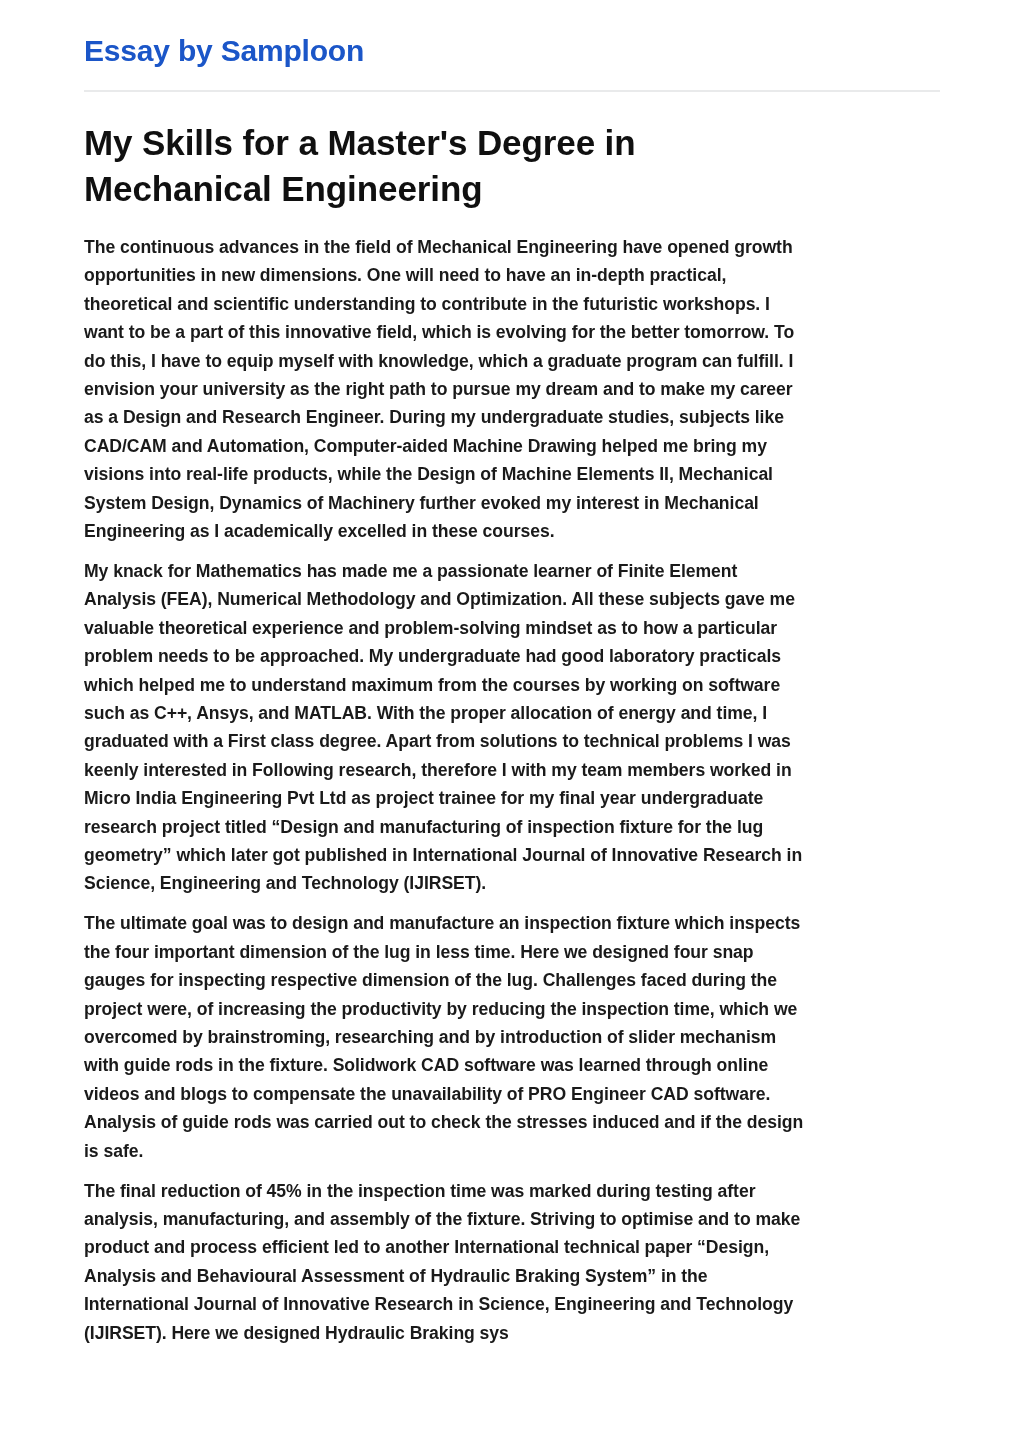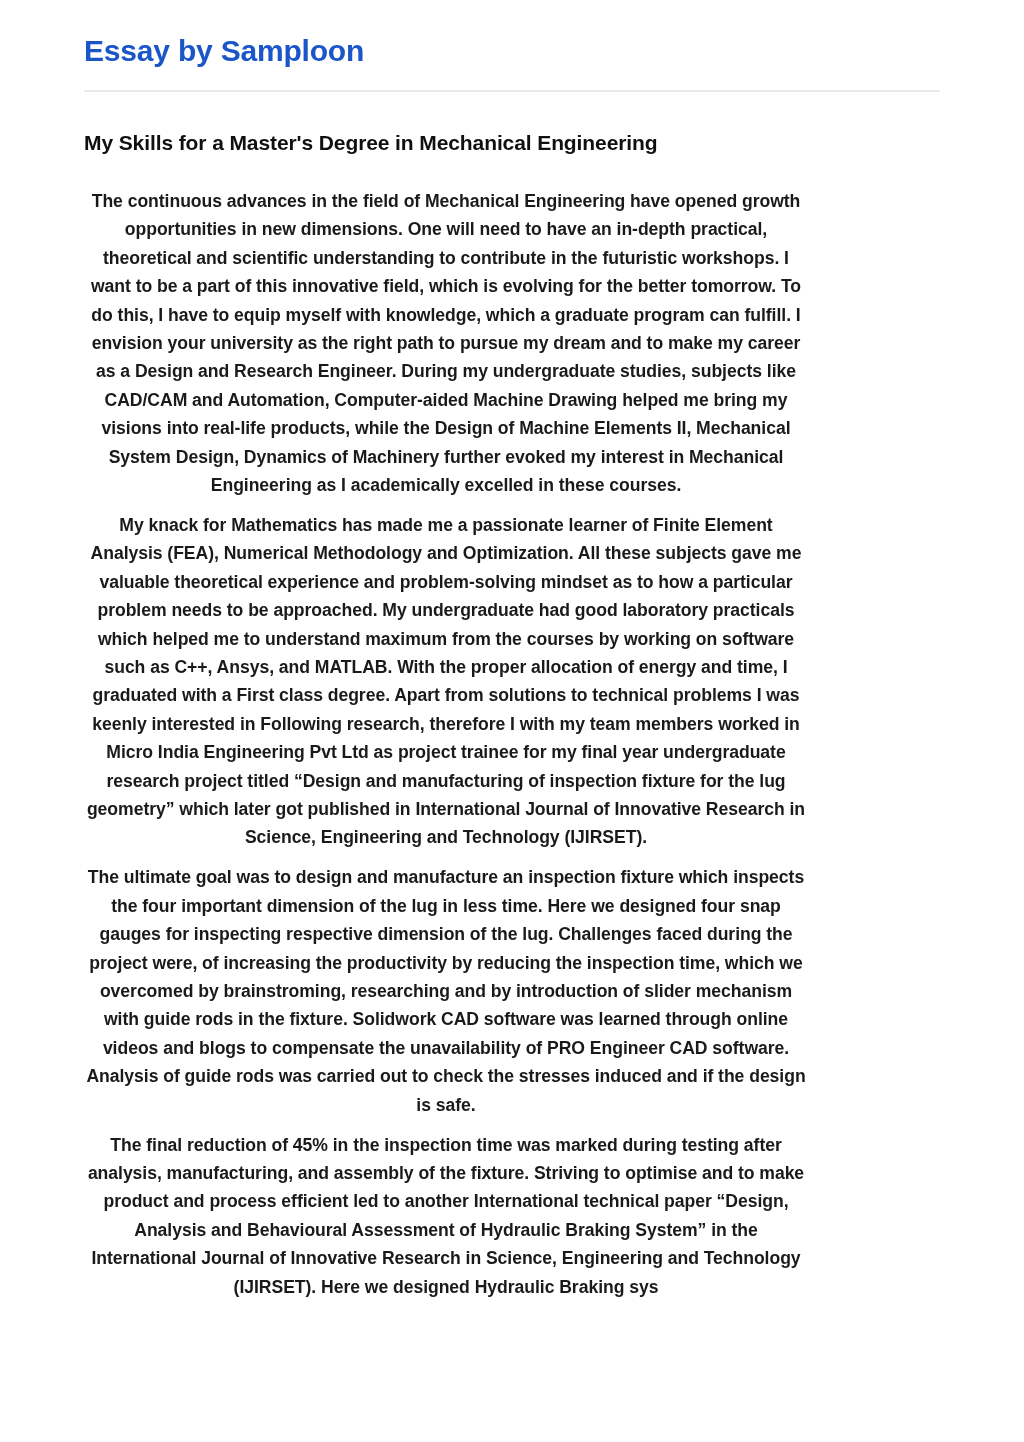--- a/index.html
+++ b/index.html
@@ -65,41 +65,41 @@
   }
 
   
   .article {
     margin-top: 0;
   }
 
   .article-title {
     margin: 0;
     padding-top: 20px;
-    font-size: 21px;
+    font-size: 35px;
     font-weight: bold;
     color: #101010;
     line-height: 46px;
     letter-spacing: -0.1px;
     max-width: 790px;
   }
 
   .article-body {
     margin-top: 21px;
     max-width: 855px;
   }
 
   .article-body p {
     margin: 0 0 11.5px 0;
     font-size: 17.6px;
     font-weight: bold;
     color: #1a1a1a;
     line-height: 28.4px;
     letter-spacing: -0.05px;
-    text-align: center;
+    text-align: left;
   }
   .article-body p:last-child {
     margin-bottom: 0;
   }
 </style>
 </head>
 <body>
 
 <div class="page">
 

